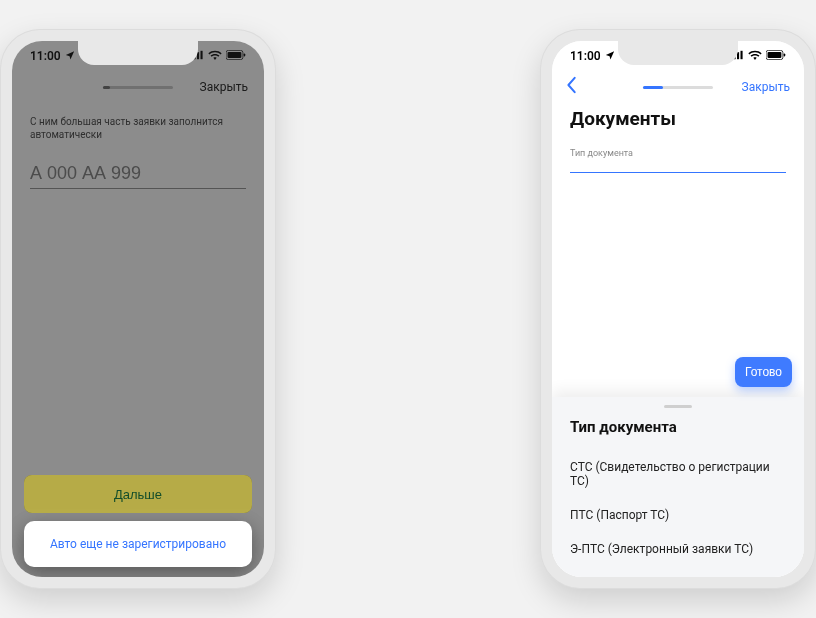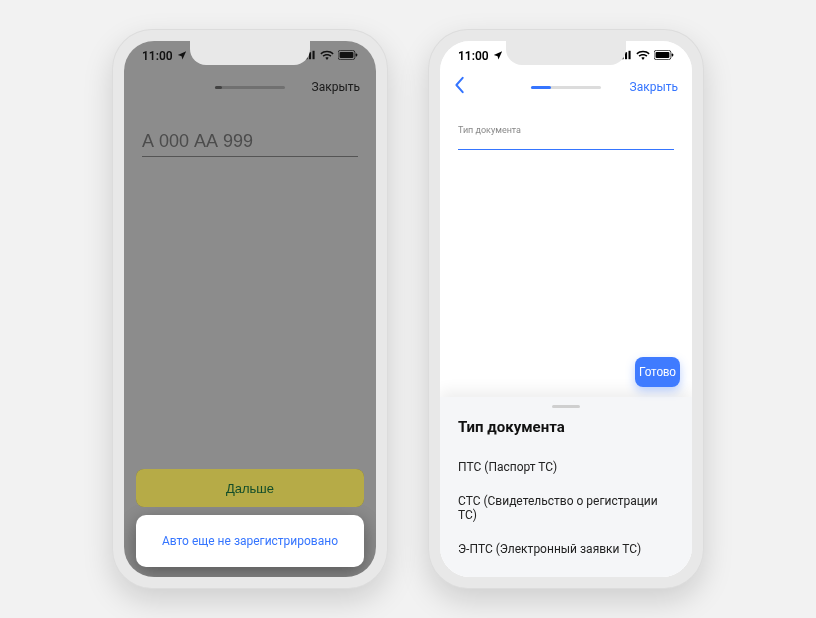--- a/index.html
+++ b/index.html
@@ -8,21 +8,21 @@
     font-family: -apple-system, BlinkMacSystemFont, "Segoe UI", Roboto, Helvetica, Arial, sans-serif;
     width: 816px;
     height: 618px;
     position: relative;
     overflow: hidden;
   }
   .stage {
     position: absolute;
     top: 0; left: 0; width: 816px; height: 618px;
     display: flex;
-    justify-content: center;
+    justify-content: space-between;
     align-items: center;
     gap: 40px;
   }
   .phone-frame {
     width: 276px;
     height: 560px;
     background: #e8e8e8;
     border-radius: 40px;
     position: relative;
     box-shadow: 0 12px 30px rgba(0,0,0,0.15), inset 0 0 0 1px rgba(0,0,0,0.05);
@@ -138,21 +138,21 @@
     background: #c4b84d;
     color: #14532d;
     font-size: 13px;
     font-weight: 500;
   }
   .sheet {
     margin-top: 8px;
     background: #fff;
     border-radius: 10px;
     width: 100%;
-    height: 52px;
+    height: 46px;
     display: flex;
     align-items: center;
     justify-content: center;
     font-size: 12px;
     color: #3575ff;
     box-shadow: 0 6px 20px rgba(0,0,0,0.2);
   }
 
   
   .screen2-base { position: absolute; inset: 0; background: #fff; }
@@ -218,21 +218,21 @@
   .kb-toolbar {
     position: absolute;
     top: -40px;
     right: 12px;
   }
   .btn-done {
     background: #3f7bff;
     color: #fff;
     border: none;
     border-radius: 8px;
-    padding: 8px 4px;
+    padding: 8px 10px;
     font-size: 12px;
     font-weight: 500;
     box-shadow: 0 4px 10px rgba(63,123,255,0.35);
   }
   .drag-handle {
     width: 28px;
     height: 3px;
     background: #cfcfcf;
     border-radius: 2px;
     margin: 8px auto 10px auto;
@@ -299,20 +299,21 @@
         </div>
 
         <div class="nav-bar">
           <div class="progress-track">
             <div class="progress-fill" style="width:10%"></div>
           </div>
           <span class="nav-close">Закрыть</span>
         </div>
 
         <div class="s1-content">
+          <div class="s1-sub">С ним большая часть заявки заполнится автоматически</div>
           <input class="s1-input" placeholder="А 000 АА 999" style="">
         </div>
 
         <div class="s1-bottom">
           <button class="btn-primary">Дальше</button>
           <div class="sheet">Авто еще не зарегистрировано</div>
         </div>
       </div>
 
       <div class="screen1-overlay"></div>
@@ -369,33 +370,34 @@
                 <path fill="none" stroke="#3575ff" stroke-width="2.2" stroke-linecap="round" stroke-linejoin="round" d="M9 2 L2 10 L9 18"></path>
               </svg>
           </span>
           <div class="progress2-wrap">
             <div class="progress2-fill" style="width:28%"></div>
           </div>
           <span class="nav2-close">Закрыть</span>
         </div>
 
         <div class="s2-content">
+          <div class="s2-title">Документы</div>
           <div class="s2-label">Тип документа</div>
           <div class="s2-underline"></div>
         </div>
 
         <div class="keyboard-area">
           <div class="kb-toolbar">
             <button class="btn-done">Готово</button>
           </div>
           <div class="drag-handle"></div>
           <div class="picker">
             <div class="picker-title">Тип документа</div>
+            <div class="picker-item">СТС (Свидетельство о регистрации ТС)</div>
             <div class="picker-item">ПТС (Паспорт ТС)</div>
-            <div class="picker-item">СТС (Свидетельство о регистрации ТС)</div>
             <div class="picker-item">Э-ПТС (Электронный заявки ТС)</div>
           </div>
         </div>
 
       </div>
     </div>
   </div>
 
 </div>
 

